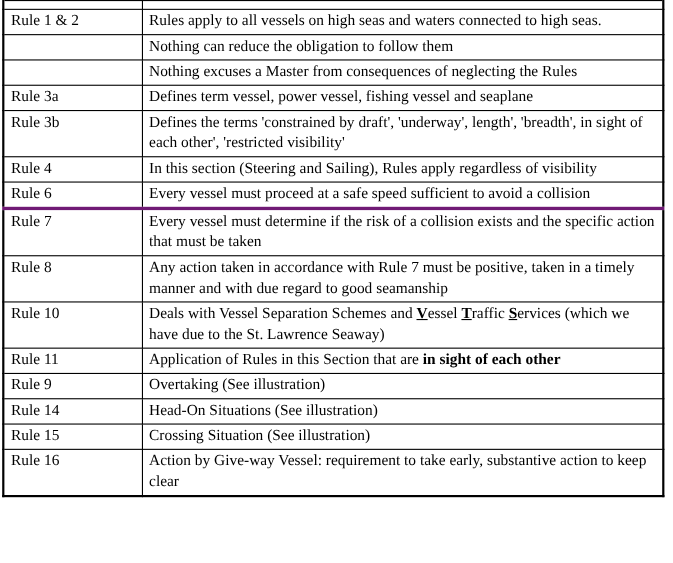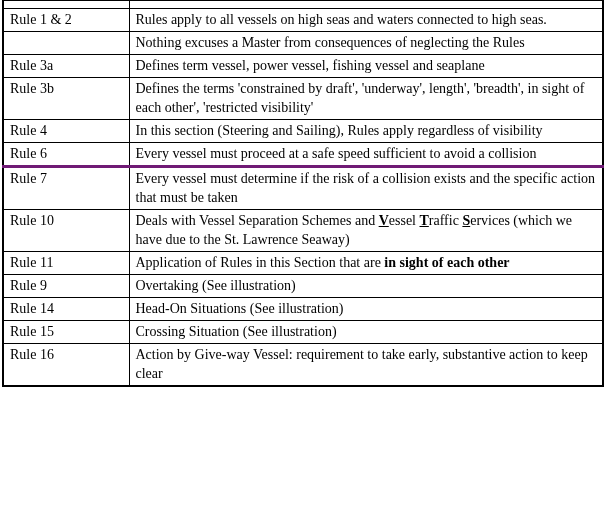--- a/index.html
+++ b/index.html
@@ -56,20 +56,24 @@
     <tr>
       <td class="sliver rule-cell"></td>
       <td class="sliver desc-cell"></td>
     </tr>
   <tr>
         <td class="rule-cell">Rule 1 &amp; 2</td>
         <td class="desc-cell"><span>Rules apply to all vessels on high seas and waters connected to high seas.</span></td>
       </tr>
       <tr>
         <td class="rule-cell"></td>
+        <td class="desc-cell"><span>Nothing can reduce the obligation to follow them</span></td>
+      </tr>
+      <tr>
+        <td class="rule-cell"></td>
         <td class="desc-cell"><span>Nothing excuses a Master from consequences of neglecting the Rules</span></td>
       </tr>
       <tr>
         <td class="rule-cell">Rule 3a</td>
         <td class="desc-cell"><span>Defines term vessel, power vessel, fishing vessel and seaplane</span></td>
       </tr>
       <tr>
         <td class="rule-cell">Rule 3b</td>
         <td class="desc-cell"><span>Defines the terms 'constrained by draft', 'underway', length', 'breadth', in sight of each other', 'restricted visibility'</span></td>
       </tr>
@@ -77,20 +81,24 @@
         <td class="rule-cell">Rule 4</td>
         <td class="desc-cell"><span>In this section (Steering and Sailing), Rules apply regardless of visibility</span></td>
       </tr>
       <tr class="thick">
         <td class="rule-cell">Rule 6</td>
         <td class="desc-cell"><span>Every vessel must proceed at a safe speed sufficient to avoid a collision</span></td>
       </tr>
       <tr>
         <td class="rule-cell">Rule 7</td>
         <td class="desc-cell"><span>Every vessel must determine if the risk of a collision exists and the specific action that must be taken</span></td>
+      </tr>
+      <tr>
+        <td class="rule-cell">Rule 8</td>
+        <td class="desc-cell"><span>Any action taken in accordance with Rule 7 must be positive, taken in a timely manner and with due regard to good seamanship</span></td>
       </tr>
       <tr>
         <td class="rule-cell">Rule 10</td>
         <td class="desc-cell"><span>Deals with Vessel Separation Schemes and </span><span style="font-weight: bold; text-decoration: underline;">V</span><span>essel </span><span style="font-weight: bold; text-decoration: underline;">T</span><span>raffic </span><span style="font-weight: bold; text-decoration: underline;">S</span><span>ervices (which we have due to the St. Lawrence Seaway)</span></td>
       </tr>
       <tr>
         <td class="rule-cell">Rule 11</td>
         <td class="desc-cell"><span>Application of Rules in this Section that are </span><span style="font-weight: bold; text-align: right;">in sight of each other</span></td>
       </tr>
       <tr>

